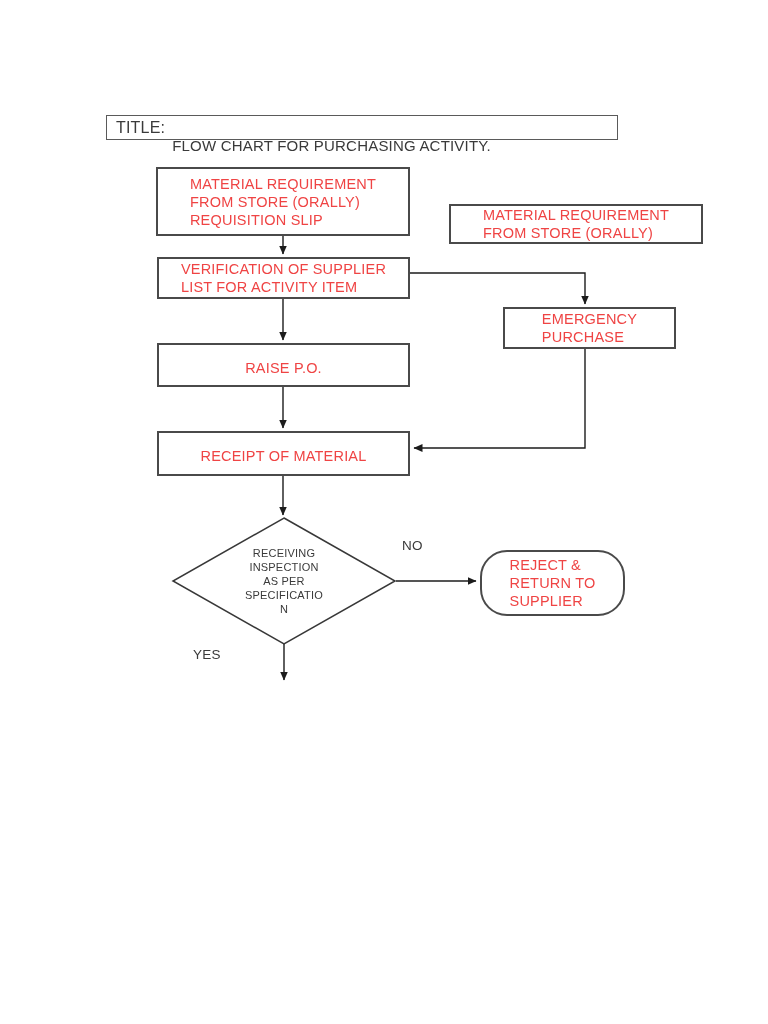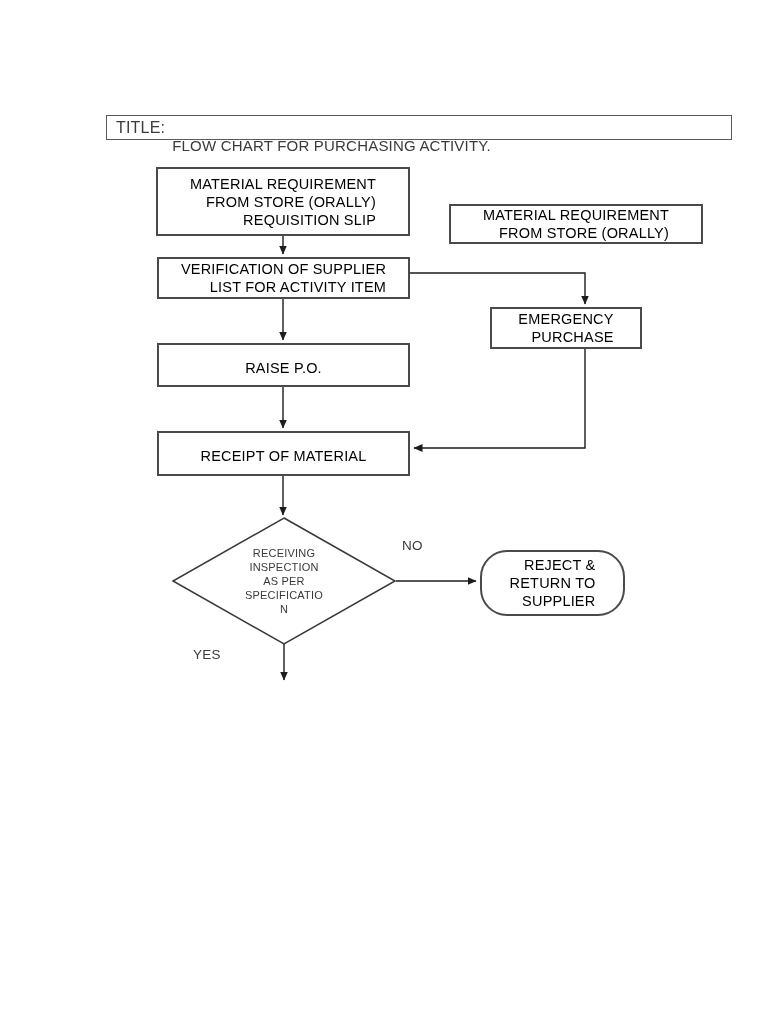--- a/index.html
+++ b/index.html
@@ -13,21 +13,21 @@
     height: 1024px;
     background: #ffffff;
     font-family: "Liberation Sans", sans-serif;
     color: #3a3a3a;
     overflow: hidden;
   }
   .title-box {
     position: absolute;
     left: 106px;
     top: 115px;
-    width: 626px;
+    width: 512px;
     height: 25px;
     border: 1.5px solid #5a5a5a;
     box-sizing: border-box;
     display: flex;
     align-items: center;
     padding-left: 9px;
     letter-spacing: 0.2px;
     white-space: nowrap;
   }
   .title-prefix {
@@ -46,25 +46,25 @@
     height: 1024px;
   }
   .node {
     position: absolute;
     box-sizing: border-box;
     border: 2px solid #4a4a4a;
     background: #ffffff;
     display: flex;
     justify-content: center;
     align-items: center;
-    text-align: right;
+    text-align: left;
     font-size: 14.5px;
     line-height: 18px;
     letter-spacing: 0.2px;
-    color: #000000;
+    color: #ef4444;
   }
   .node.top-aligned {
     align-items: flex-start;
     padding-top: 14px;
   }
   .node-label {
     white-space: pre-line;
   }
   .diamond-label {
     position: absolute;
@@ -129,21 +129,21 @@
   <div class="node" style="left:449px; top:204px; width:254px; height:40px;">
     <div class="node-label">MATERIAL REQUIREMENT
 FROM STORE (ORALLY)</div>
   </div>
 
   <div class="node" style="left:157px; top:257px; width:253px; height:42px;">
     <div class="node-label">VERIFICATION OF SUPPLIER
 LIST FOR ACTIVITY ITEM</div>
   </div>
 
-  <div class="node" style="left:490px; top:307px; width:152px; height:42px;">
+  <div class="node" style="left:503px; top:307px; width:173px; height:42px;">
     <div class="node-label">EMERGENCY
 PURCHASE</div>
   </div>
 
   <div class="node top-aligned" style="left:157px; top:343px; width:253px; height:44px;">
     <div class="node-label">RAISE P.O.</div>
   </div>
 
   <div class="node top-aligned" style="left:157px; top:431px; width:253px; height:45px;">
     <div class="node-label">RECEIPT OF MATERIAL</div>

